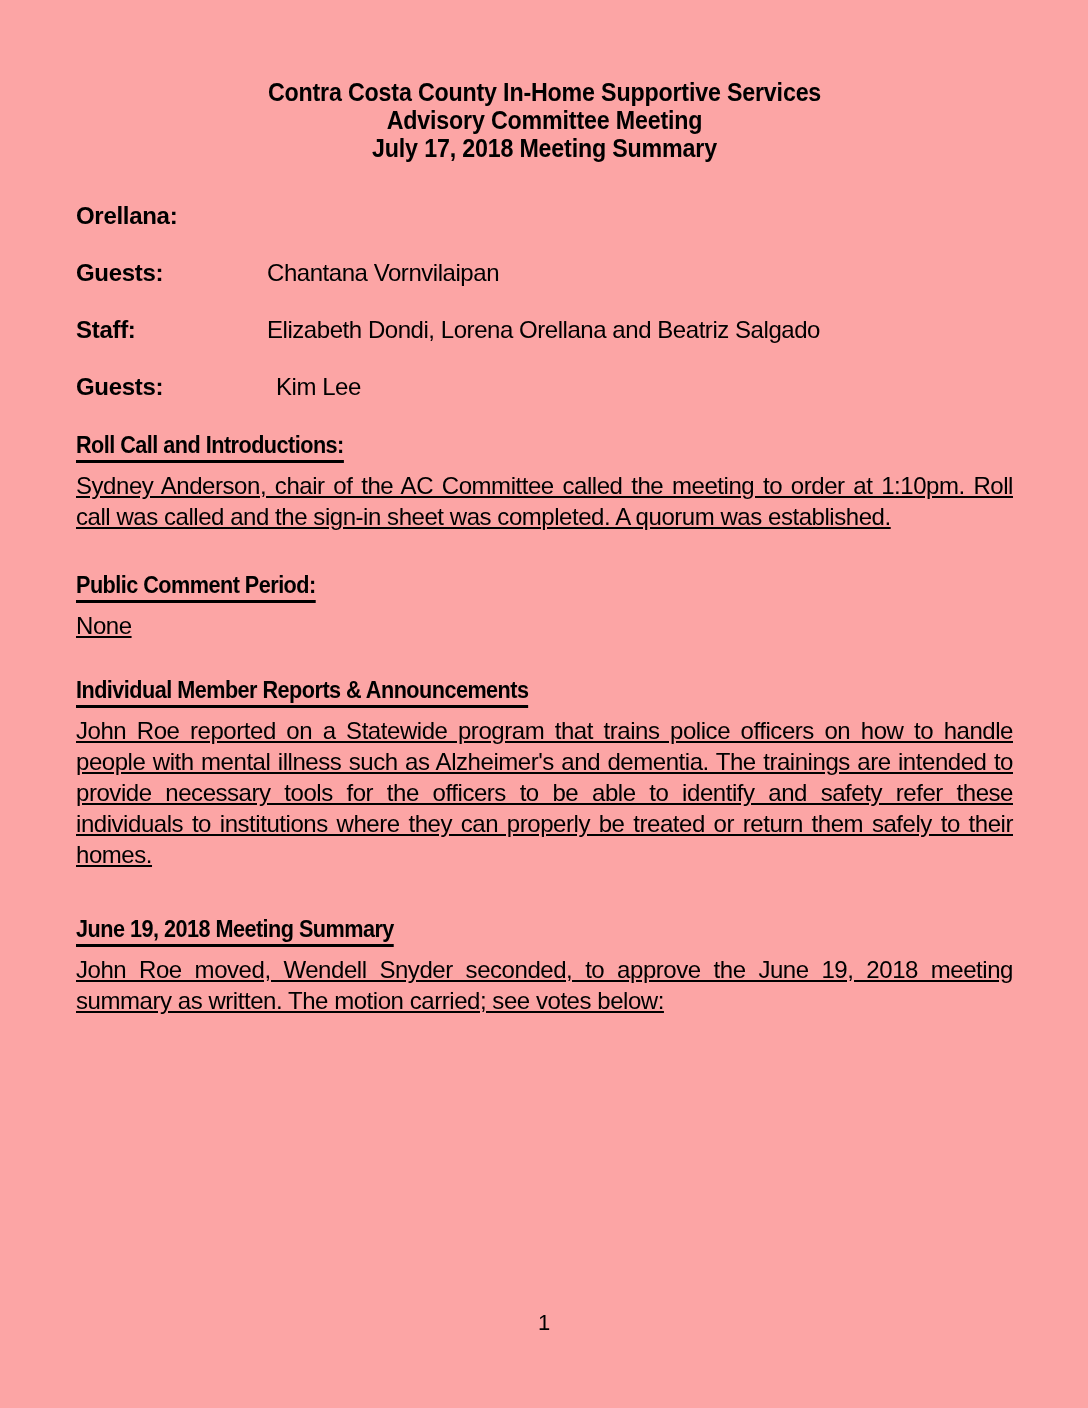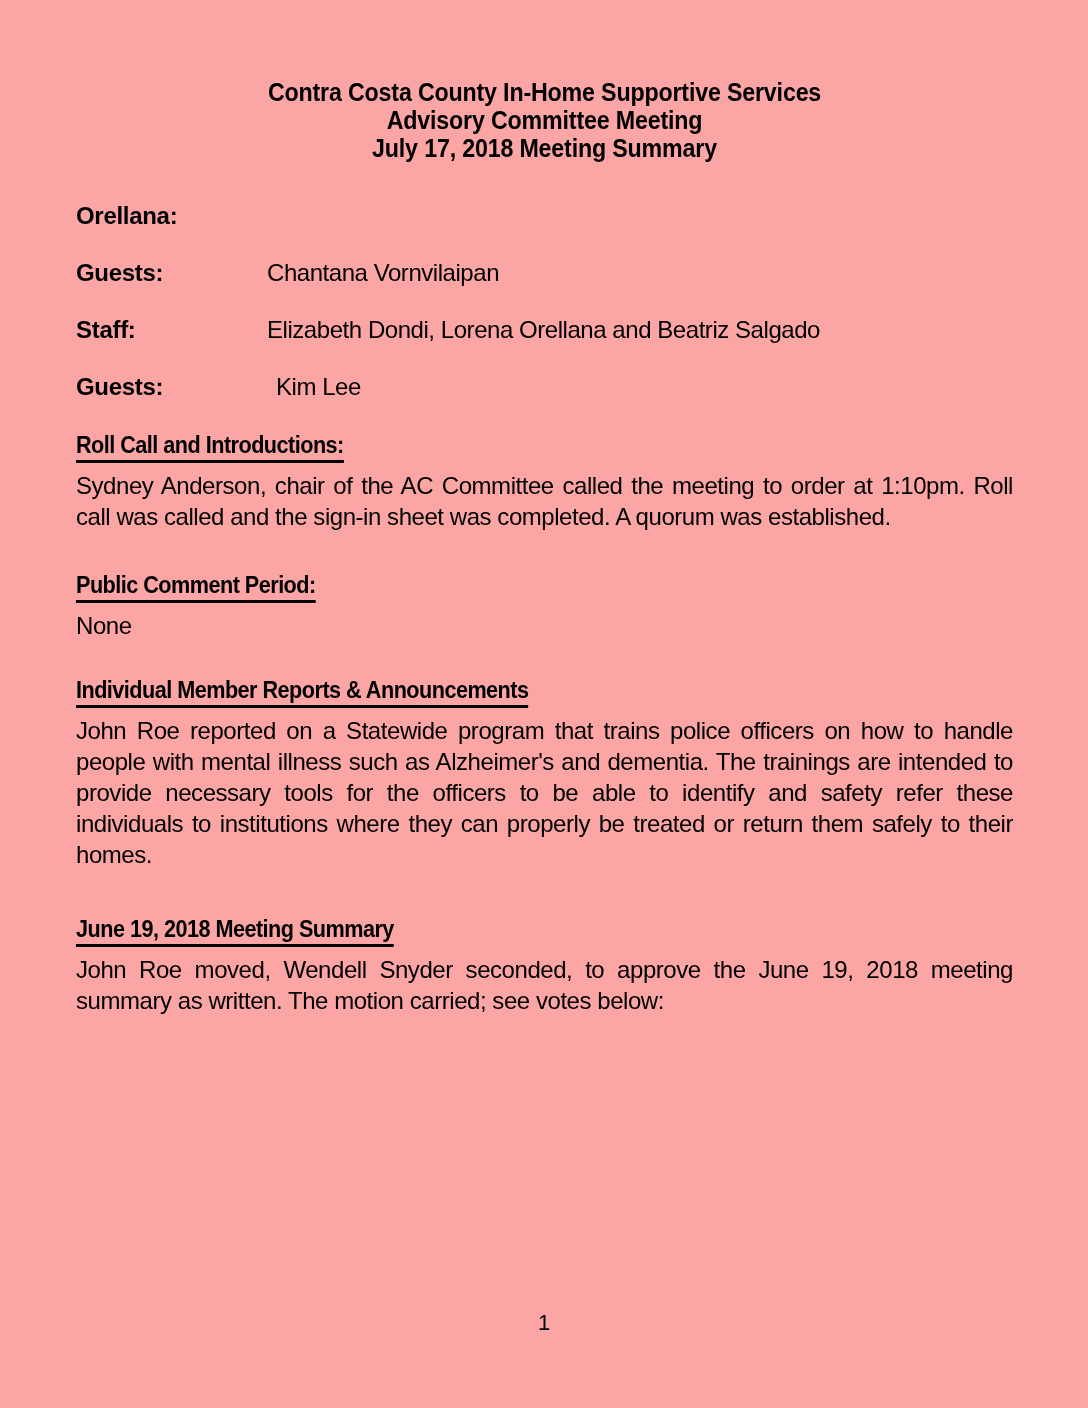--- a/index.html
+++ b/index.html
@@ -94,20 +94,21 @@
     margin-bottom: 7px;
     white-space: nowrap;
   }
 
   .body-text {
     font-size: 24px;
     line-height: 31px;
     letter-spacing: -0.45px;
     text-align: justify;
     text-justify: inter-word;
+    text-decoration: underline;
   }
   .body-text.left { text-align: left; }
 
   
   .sec-rollcall { }
   .sec-public   { margin-top: 40px; }
   .sec-reports  { margin-top: 36px; }
   .sec-june     { margin-top: 46px; }
 
   

